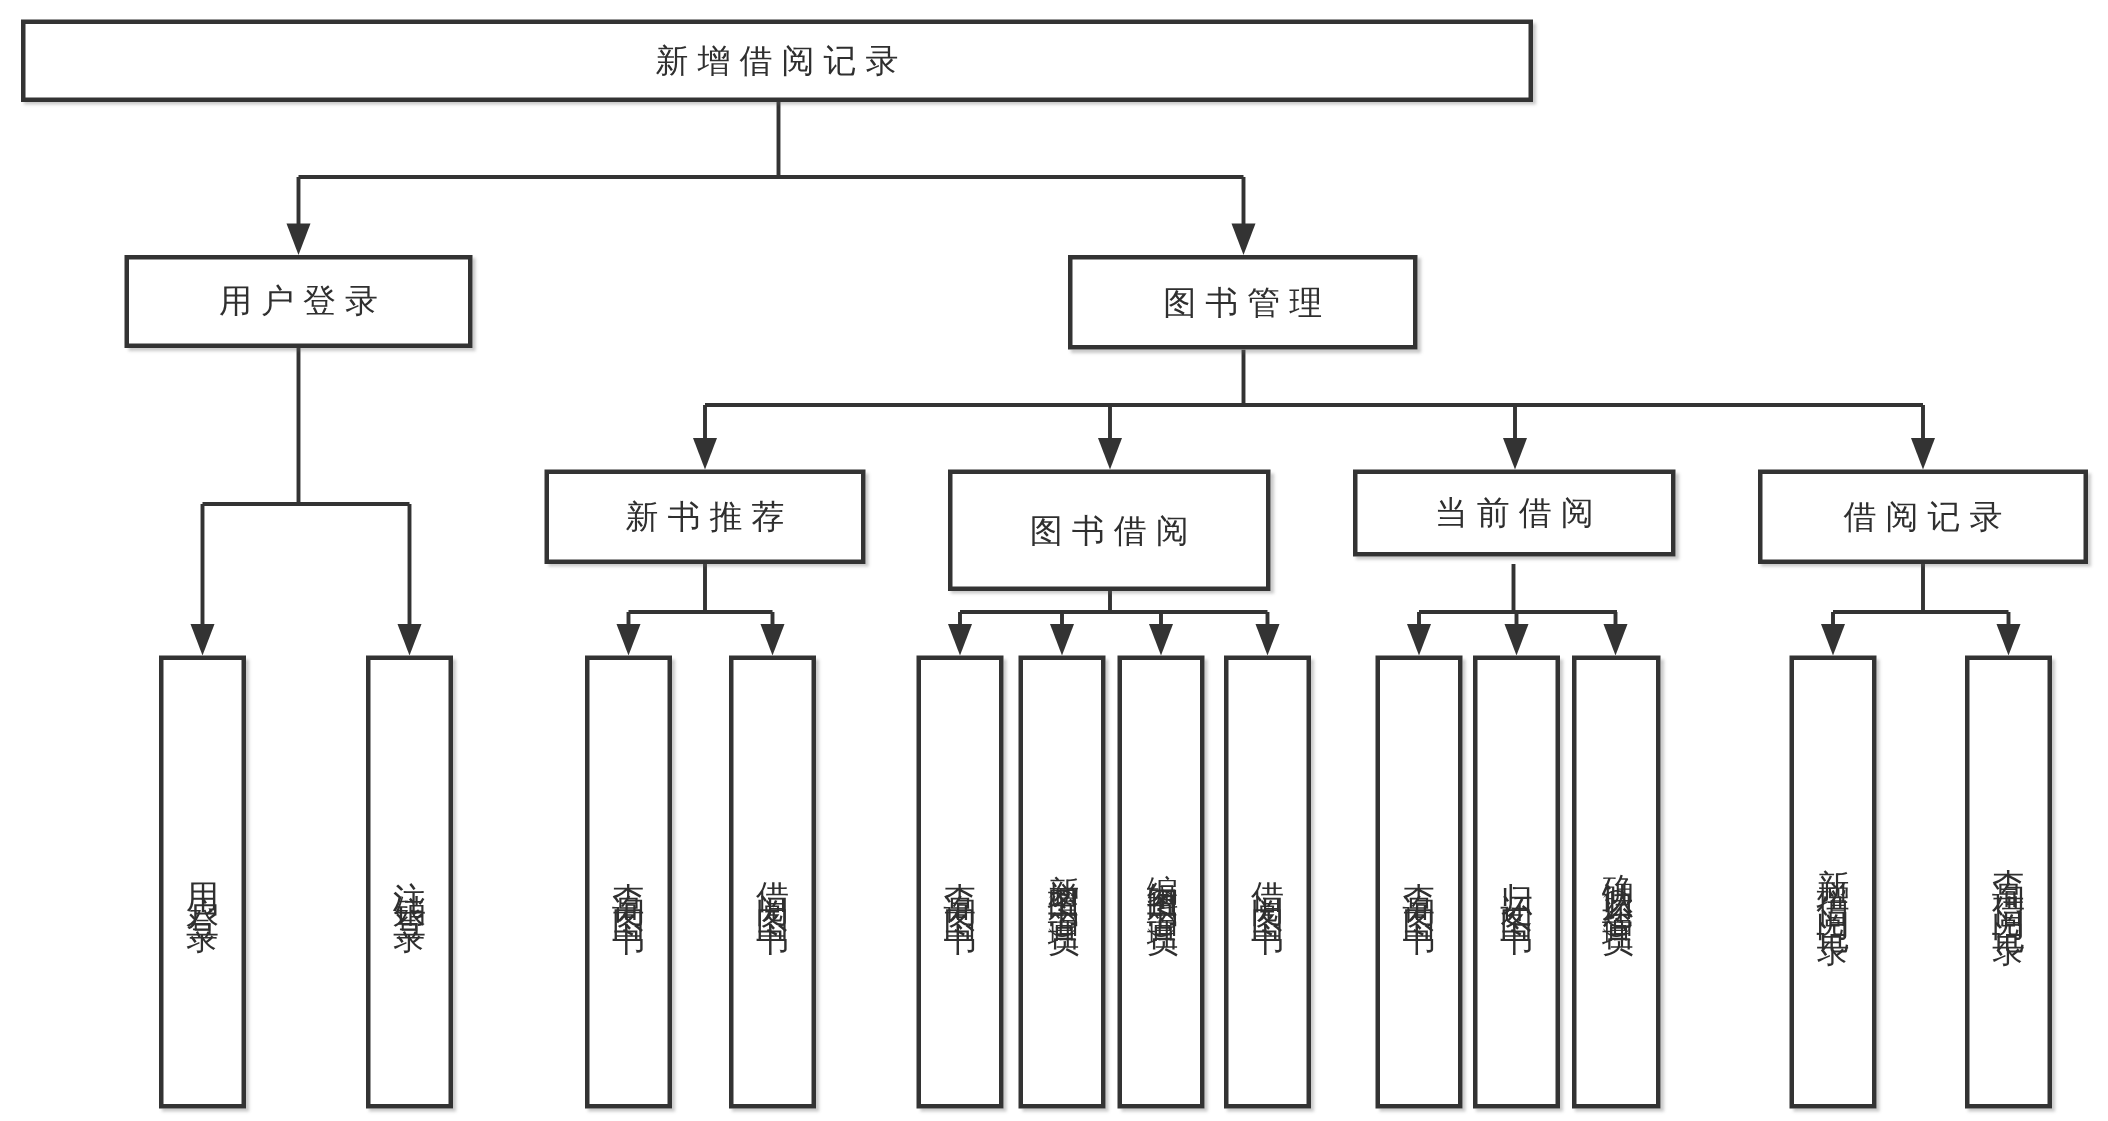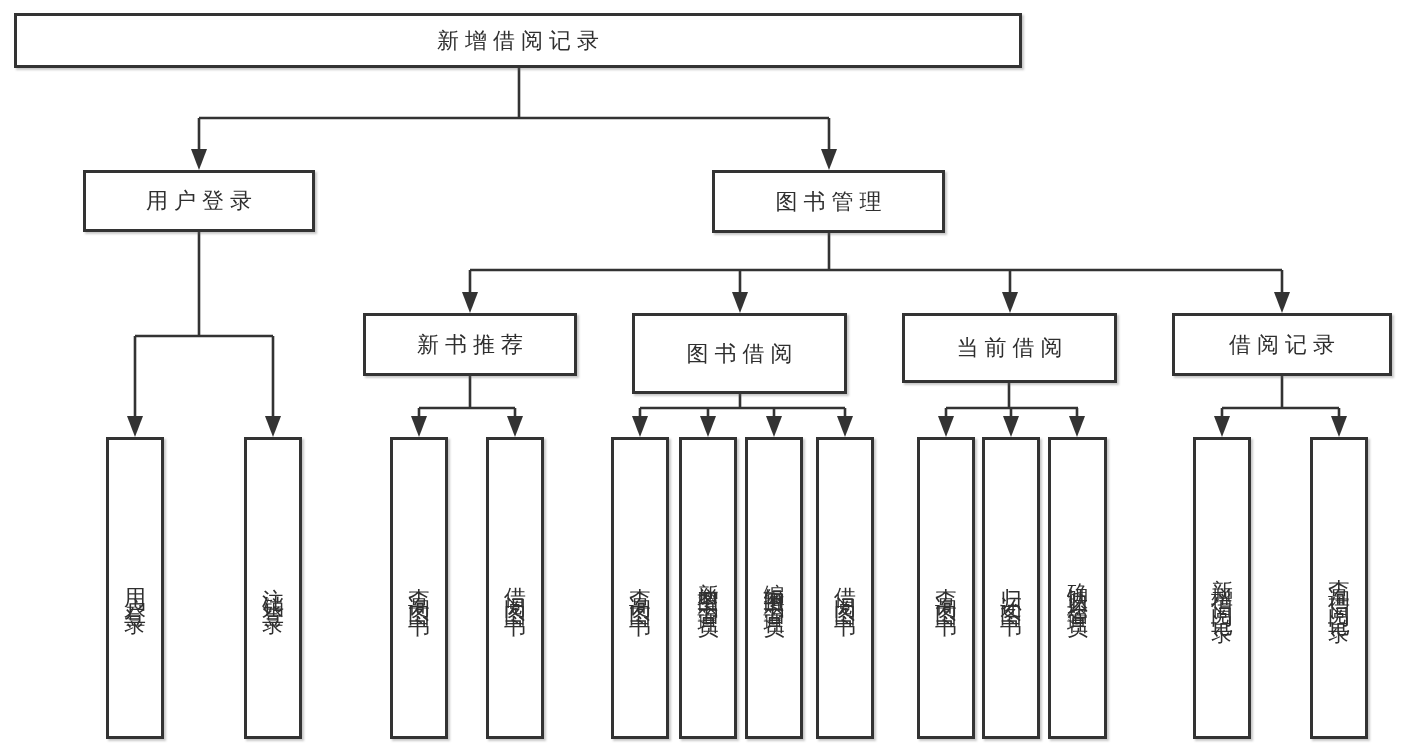--- a/index.html
+++ b/index.html
@@ -33,21 +33,21 @@
     letter-spacing: 6px;
     text-indent: 6px; 
     white-space: nowrap;
     color: #2f2f2f;
   }
   .root   { left: 14px;   top: 13px;  width: 1008px; height: 55px; }
   .b-user { left: 83px;   top: 170px; width: 232px;  height: 62px; }
   .b-mgmt { left: 712px;  top: 170px; width: 233px;  height: 63px; }
   .n-recommend { left: 363px;  top: 313px; width: 214px; height: 63px; }
   .n-borrow    { left: 632px;  top: 313px; width: 215px; height: 81px; }
-  .n-current   { left: 902px;  top: 313px; width: 215px; height: 70px; }
+  .n-current   { left: 902px;  top: 313px; width: 215px; height: 58px; }
   .n-records   { left: 1172px; top: 313px; width: 220px; height: 63px; }
   .leaf { top: 437px; width: 58px; height: 302px; }
   .vtext {
     writing-mode: vertical-rl;
     text-orientation: mixed;
     font-size: 22px;
     letter-spacing: 9px;
     white-space: nowrap;
     color: #2f2f2f;
   }

